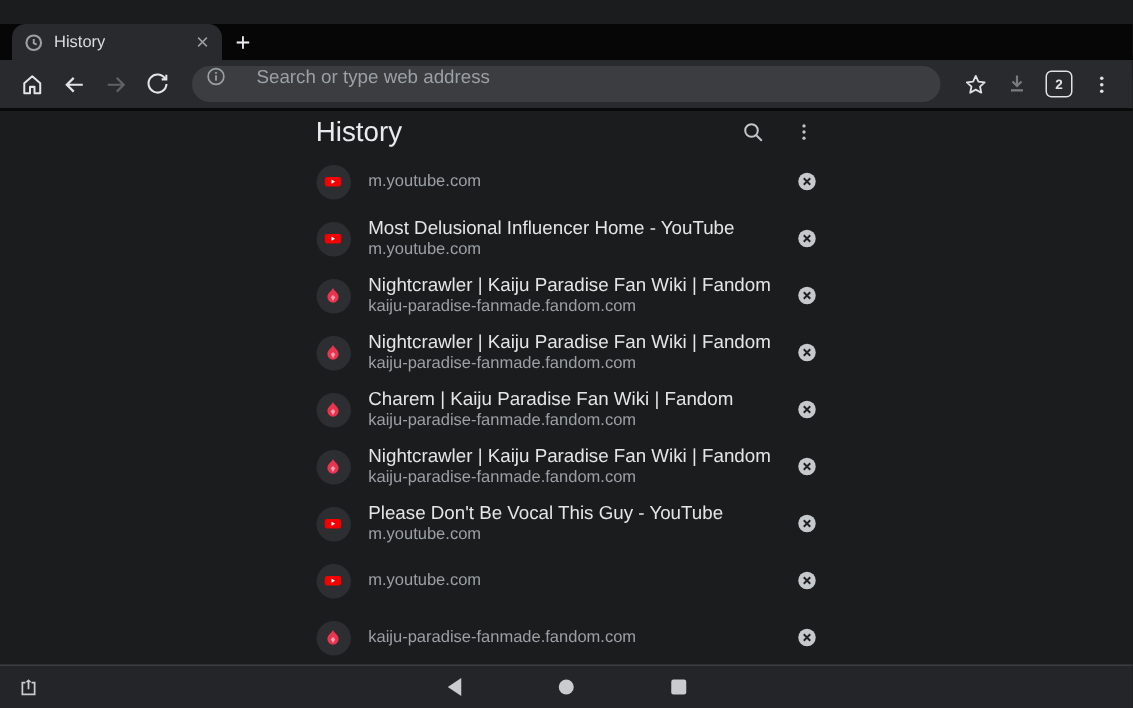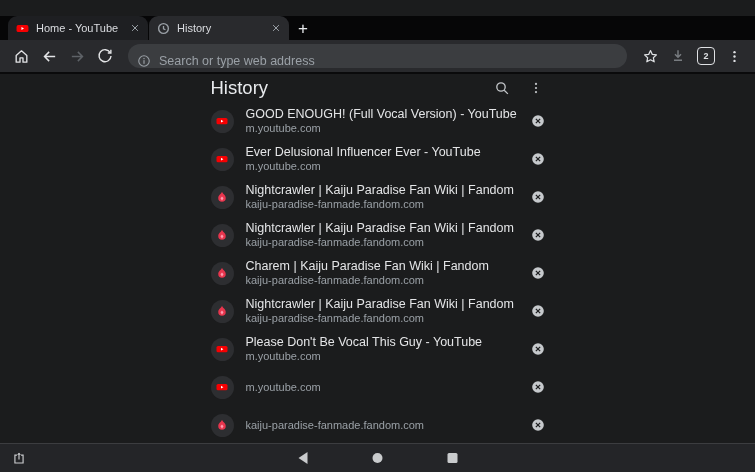--- a/index.html
+++ b/index.html
@@ -35,21 +35,21 @@
     color:#e8eaed;font-size:17px;font-weight:normal;line-height:1;
   }
   
   .toolbar{
     position:absolute;top:40px;left:0;right:0;height:32px;background:#292a2d;
     display:flex;align-items:center;padding:0 8px;box-sizing:border-box;gap:2px;
   }
   .tb-btn{width:26px;height:26px;display:flex;align-items:center;justify-content:center;flex:0 0 auto;}
   .omnibox{
     flex:1;height:24px;background:#3b3d40;border-radius:13px;margin:0 8px;
-    display:flex;align-items:flex-end;padding:0 9px;gap:8px;min-width:0;
+    display:flex;align-items:flex-start;padding:0 9px;gap:20px;min-width:0;
   }
   .omnibox-text{font-size:12.5px;color:#9aa0a6;white-space:nowrap;overflow:hidden;}
   .tab-switcher{
     width:16px;height:16px;border:1.6px solid #dfe1e4;border-radius:4px;
     display:flex;align-items:center;justify-content:center;
     color:#dfe1e4;font-size:9px;font-weight:bold;
   }
   
   .content{
     position:absolute;top:72px;left:0;right:0;bottom:29px;
@@ -124,34 +124,20 @@
       <svg width="16" height="10" viewBox="0 0 30 14">
           <rect x="1" y="1.5" width="25" height="11" rx="3" fill="none" stroke="#fff" stroke-width="2"></rect>
           <rect x="27.5" y="4.8" width="2.5" height="4.4" rx="1" fill="#fff"></rect>
           <rect x="3.5" y="4" width="4.5" height="6" fill="#fff"></rect>
         </svg>
     </span>
   </div>
 </div>
 
 <div class="tab-strip">
-  <div class="tab inactive">
-    <span class="tab-fav">
-      <svg width="13" height="13" viewBox="0 0 24 24">
-          <rect x="1" y="5.5" width="22" height="13" rx="3.5" fill="#f60002"></rect>
-          <path d="M10 9.3v5.4l4.8-2.7z" fill="#fff"></path>
-        </svg>
-    </span>
-    <span class="tab-title">Home - YouTube</span>
-    <span class="tab-close">
-      <svg width="10" height="10" viewBox="0 0 24 24">
-          <path d="M5 5l14 14M19 5 5 19" stroke="#9aa0a6" stroke-width="2.4" fill="none"></path>
-        </svg>
-    </span>
-  </div>
   <div class="tab active">
     <span class="tab-fav">
       <svg width="13" height="13" viewBox="0 0 24 24">
           <circle cx="12" cy="12" r="9" fill="none" stroke="#9aa0a6" stroke-width="2.6"></circle>
           <path d="M12 7.5v5l3.6 1.8" fill="none" stroke="#9aa0a6" stroke-width="2.4"></path>
         </svg>
     </span>
     <span class="tab-title">History</span>
     <span class="tab-close">
       <svg width="10" height="10" viewBox="0 0 24 24">
@@ -242,21 +228,20 @@
     <span class="hrow-fav">
       <span class="favicon-glyph" style="display:flex;">
         <svg width="12" height="12" viewBox="0 0 24 24">
                 <rect x="1" y="6" width="22" height="12.5" rx="3.2" fill="#f60002"></rect>
                 <path d="M10 9.4v5.7l4.8-2.85z" fill="#fff"></path>
               </svg>
       </span>
 
     </span>
     <span class="hrow-text">
-      <div class="hrow-title">GOOD ENOUGH! (Full Vocal Version) - YouTube</div>
       <div class="hrow-url">m.youtube.com</div>
     </span>
     <span class="hrow-close">
       <svg width="14" height="14" viewBox="0 0 24 24">
               <circle cx="12" cy="12" r="10" fill="#c6c9cc"></circle>
               <path d="M8.3 8.3l7.4 7.4M15.7 8.3l-7.4 7.4" stroke="#1f2022" stroke-width="2.2"></path>
             </svg>
     </span>
   </div>
 
@@ -264,21 +249,21 @@
     <span class="hrow-fav">
       <span class="favicon-glyph" style="display:flex;">
         <svg width="12" height="12" viewBox="0 0 24 24">
                 <rect x="1" y="6" width="22" height="12.5" rx="3.2" fill="#f60002"></rect>
                 <path d="M10 9.4v5.7l4.8-2.85z" fill="#fff"></path>
               </svg>
       </span>
 
     </span>
     <span class="hrow-text">
-      <div class="hrow-title">Ever Delusional Influencer Ever - YouTube</div>
+      <div class="hrow-title">Most Delusional Influencer Home - YouTube</div>
       <div class="hrow-url">m.youtube.com</div>
     </span>
     <span class="hrow-close">
       <svg width="14" height="14" viewBox="0 0 24 24">
               <circle cx="12" cy="12" r="10" fill="#c6c9cc"></circle>
               <path d="M8.3 8.3l7.4 7.4M15.7 8.3l-7.4 7.4" stroke="#1f2022" stroke-width="2.2"></path>
             </svg>
     </span>
   </div>
 

